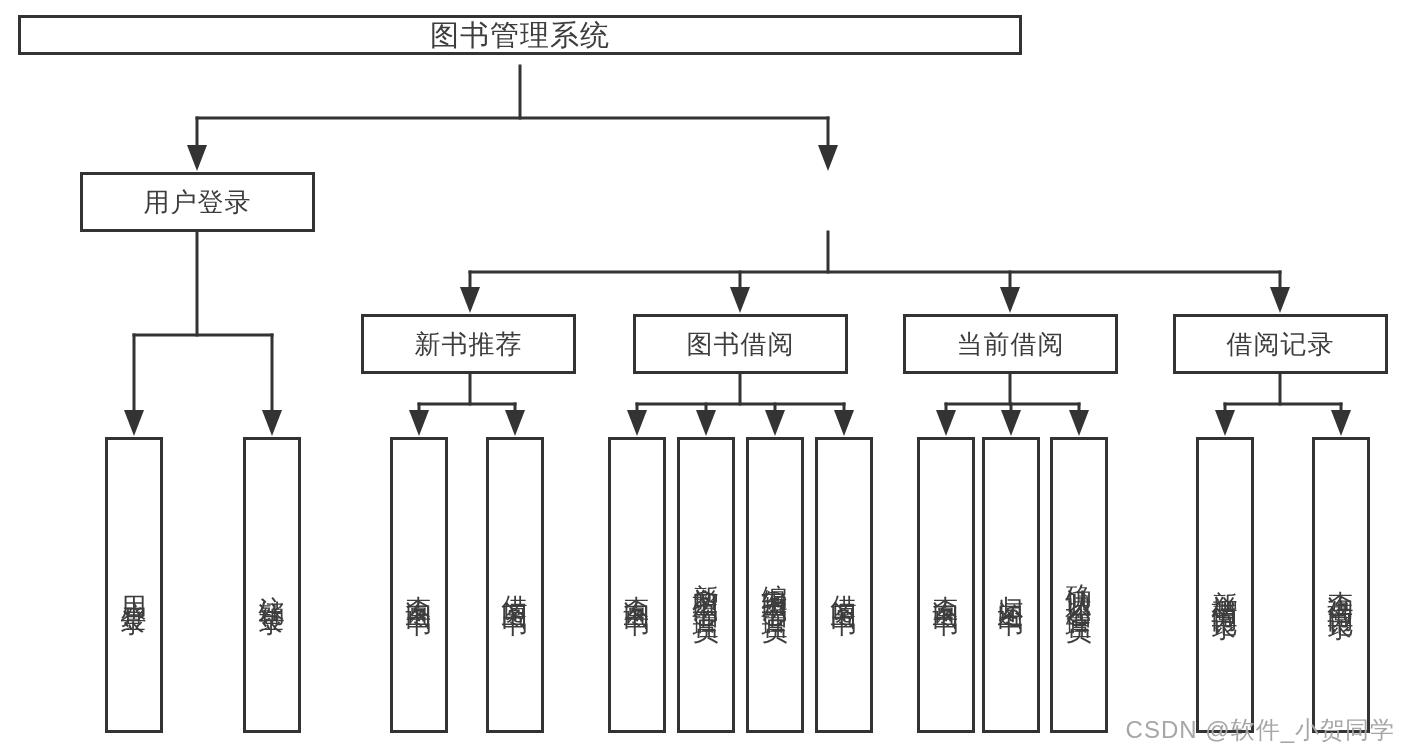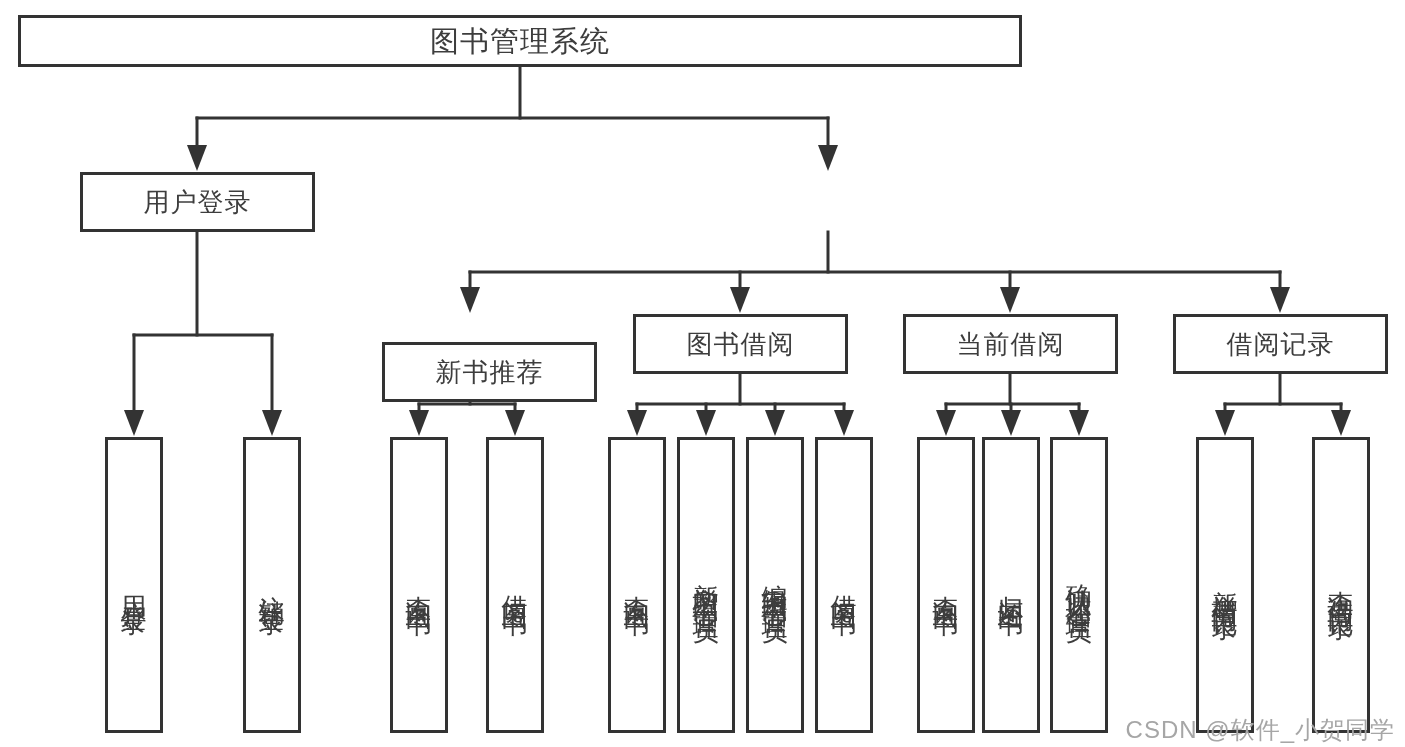--- a/index.html
+++ b/index.html
@@ -24,26 +24,26 @@
     box-sizing: border-box;
     background: #ffffff;
     border: 3px solid var(--line, #333);
     display: flex;
     align-items: center;
     justify-content: center;
     z-index: 1;
     text-align: center;
     line-height: 1;
   }
-  .root  { left: 18px;  top: 15px;  width: 1004px; height: 52px; font-size: 29px; letter-spacing: 1px; align-items: center; }
+  .root  { left: 18px;  top: 15px;  width: 1004px; height: 40px; font-size: 29px; letter-spacing: 1px; align-items: center; }
   .lvl2  { top: 172px; height: 60px; font-size: 26px; letter-spacing: 1px; }
   #n-user { left: 80px;  width: 235px; }
   #n-mgmt { left: 710px; width: 237px; }
   .lvl3  { top: 314px; height: 60px; width: 215px; font-size: 26px; letter-spacing: 1px; }
-  #n-recommend { left: 382px; margin-top: 28px; }
+  #n-recommend { left: 361px; }
   #n-borrow    { left: 633px; }
   #n-current   { left: 903px; }
   #n-records   { left: 1173px; }
   .leaf { top: 437px; width: 58px; height: 296px; font-size: 26px; }
   .leaf .vtext {
     writing-mode: vertical-rl;
     text-orientation: mixed;
     letter-spacing: 5px;
     line-height: 1;
     white-space: nowrap;

